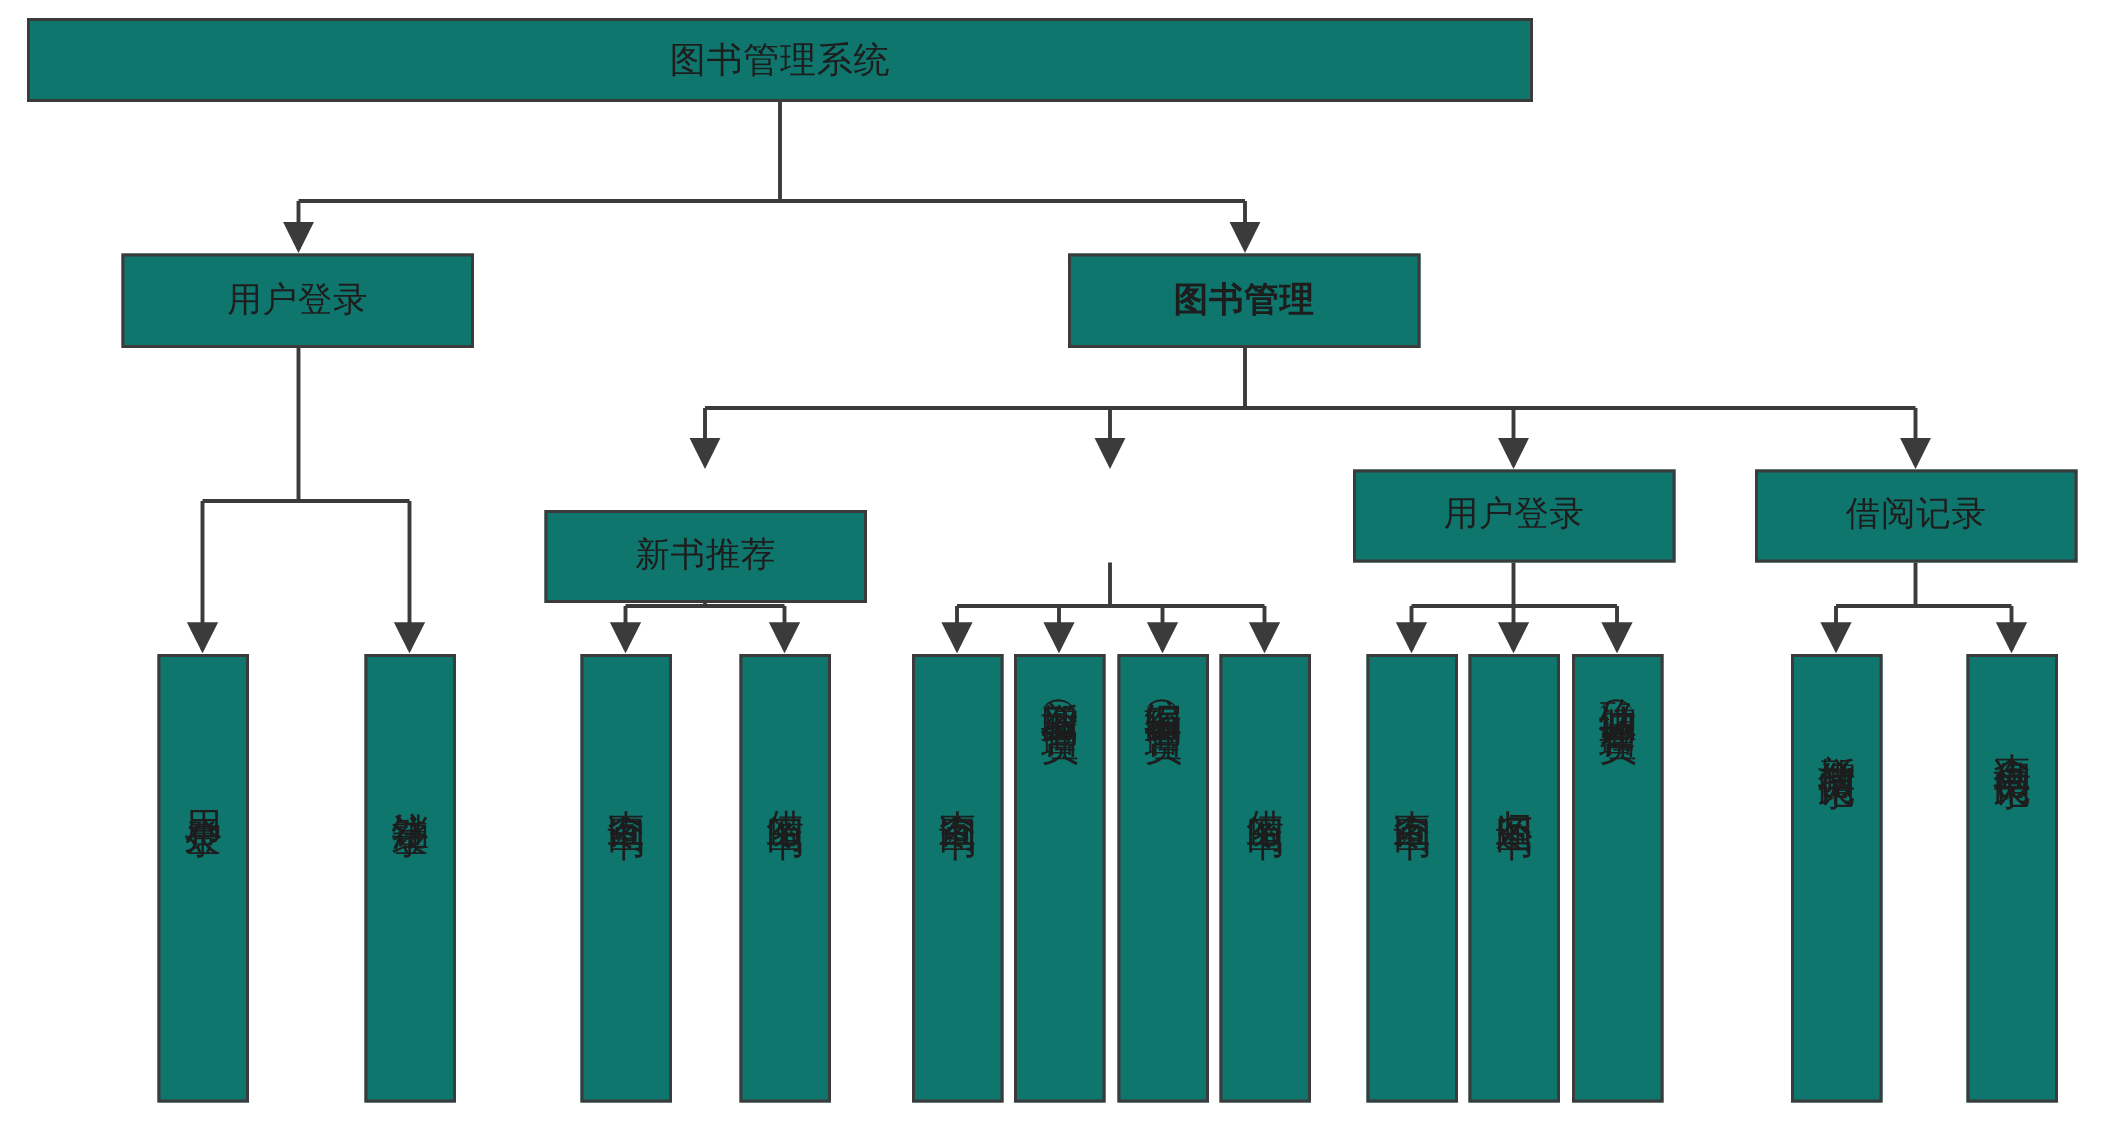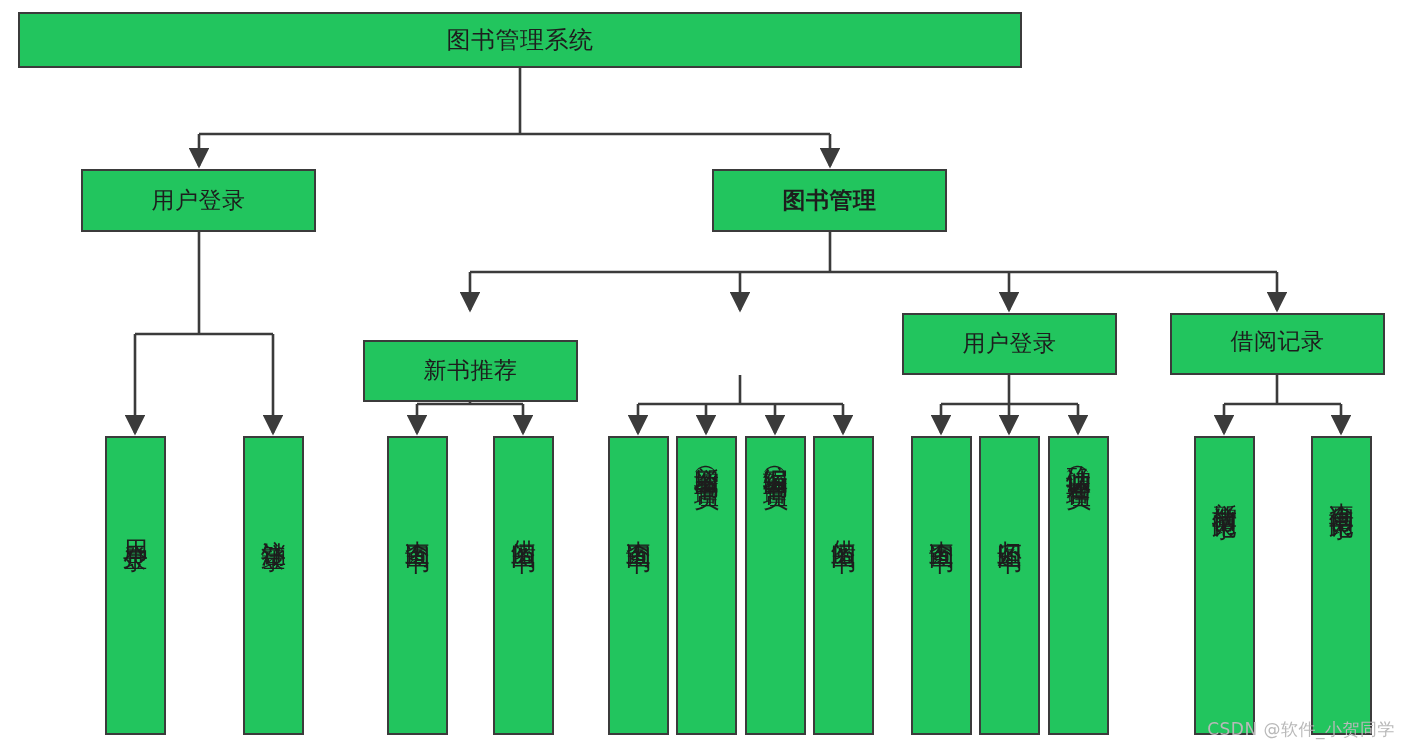--- a/index.html
+++ b/index.html
@@ -23,21 +23,21 @@
   svg.edges {
     position: absolute;
     left: 0;
     top: 0;
     width: 1405px;
     height: 747px;
   }
   .node {
     position: absolute;
     box-sizing: border-box;
-    background: #22c55e;
+    background: #0f766e;
     border: 2.4px solid #3b3b3b;
     display: flex;
     align-items: center;
     justify-content: center;
     color: #1d1d1d;
   }
   .node .label {
     display: block;
     text-align: center;
     line-height: 1.18;
@@ -135,21 +135,21 @@
   <div class="node horiz" style="left:712px; top:169px; width:235px; height:63px;font-weight:bold;">
     <span class="label">图书管理</span>
   </div>
 
   <div class="node horiz" style="left:363px; top:313px; width:215px; height:62px;margin-top:27px;">
     <span class="label">新书推荐</span>
   </div>
   <div class="node horiz" style="left:902px; top:313px; width:215px; height:62px;">
     <span class="label">用户登录</span>
   </div>
-  <div class="node horiz" style="left:1170px; top:313px; width:215px; height:62px;font-family:Liberation Mono, monospace;">
+  <div class="node horiz" style="left:1170px; top:313px; width:215px; height:62px;">
     <span class="label">借阅记录</span>
   </div>
 
   <div class="node vert" style="left:105px; top:436px; width:61px; height:299px; padding-top:82px;">
     <span class="label">用户登录</span>
   </div>
   <div class="node vert" style="left:243px; top:436px; width:61px; height:299px; padding-top:82px;">
     <span class="label">注销登录</span>
   </div>
 
@@ -183,15 +183,14 @@
     <span class="label">确认归还（管理员）</span>
   </div>
 
   <div class="node vert" style="left:1194px; top:436px; width:61px; height:299px; padding-top:44px;">
     <span class="label">新增借阅记录</span>
   </div>
   <div class="node vert" style="left:1311px; top:436px; width:61px; height:299px; padding-top:44px;">
     <span class="label">查询借阅记录</span>
   </div>
 
-  <div class="watermark">CSDN @软件_小贺同学</div>
 
 </div>
 
 </body></html>

